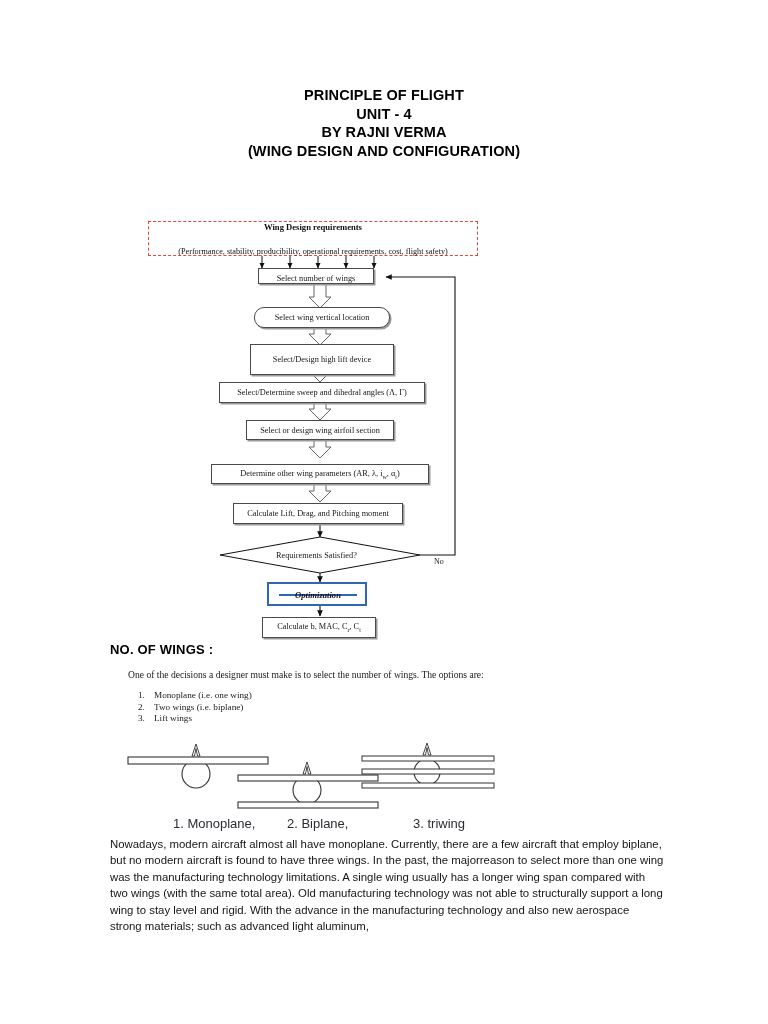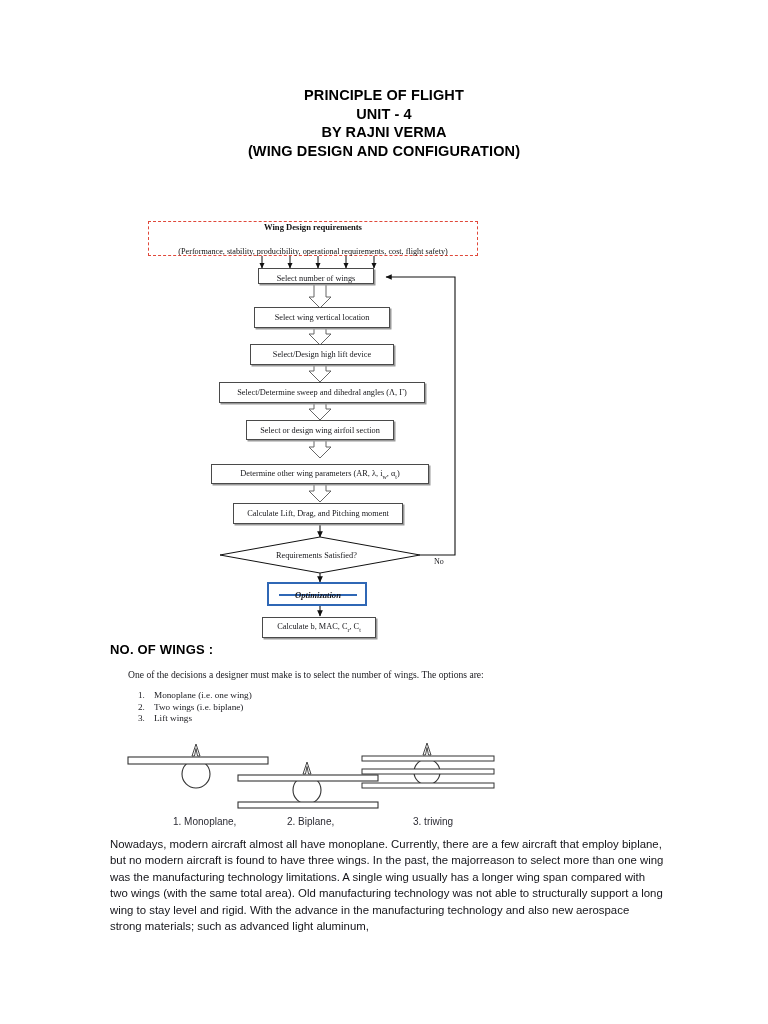--- a/index.html
+++ b/index.html
@@ -98,21 +98,21 @@
     font-size:9.2px;color:#1a1a1f;
     line-height:11.6px;
   }
   .optlist .num{display:inline-block;width:16px;}
 
   .caption-row{
     position:absolute;left:0;top:816px;width:768px;height:14px;
   }
   .caption{
     position:absolute;
-    font-size:10px;color:#2b2b33;
+    font-size:13px;color:#2b2b33;
     white-space:nowrap;
   }
 
   .para{
     position:absolute;left:110px;top:836px;width:554px;
     font-size:11.4px;line-height:16.4px;color:#141419;
     text-align:left;
   }
 
   
@@ -173,25 +173,25 @@
 
   <div class="dashedbox" style="left:148px;top:221px;width:330px;height:35px;">
     <div class="d-title">Wing Design requirements</div>
     <div class="d-sub">(Performance, stability, producibility, operational requirements, cost, flight safety)</div>
   </div>
 
   <div class="fbox" style="left:258px;top:268px;width:116px;height:16px;align-items:flex-end;">
     <span>Select number of wings</span>
   </div>
 
-  <div class="fbox" style="left:254px;top:307px;width:136px;height:21px;">
+  <div class="fbox" style="left:254px;top:307px;width:136px;height:21px;border-radius:10px;">
     <span>Select wing vertical location</span>
   </div>
 
-  <div class="fbox" style="left:250px;top:344px;width:144px;height:21px;">
+  <div class="fbox" style="left:250px;top:344px;width:144px;height:31px;">
     <span>Select/Design high lift device</span>
   </div>
 
   <div class="fbox" style="left:219px;top:382px;width:206px;height:21px;">
     <span>Select/Determine sweep and dihedral angles (Λ, Γ)</span>
   </div>
 
   <div class="fbox" style="left:246px;top:420px;width:148px;height:20px;">
     <span>Select or design wing airfoil section</span>
   </div>

